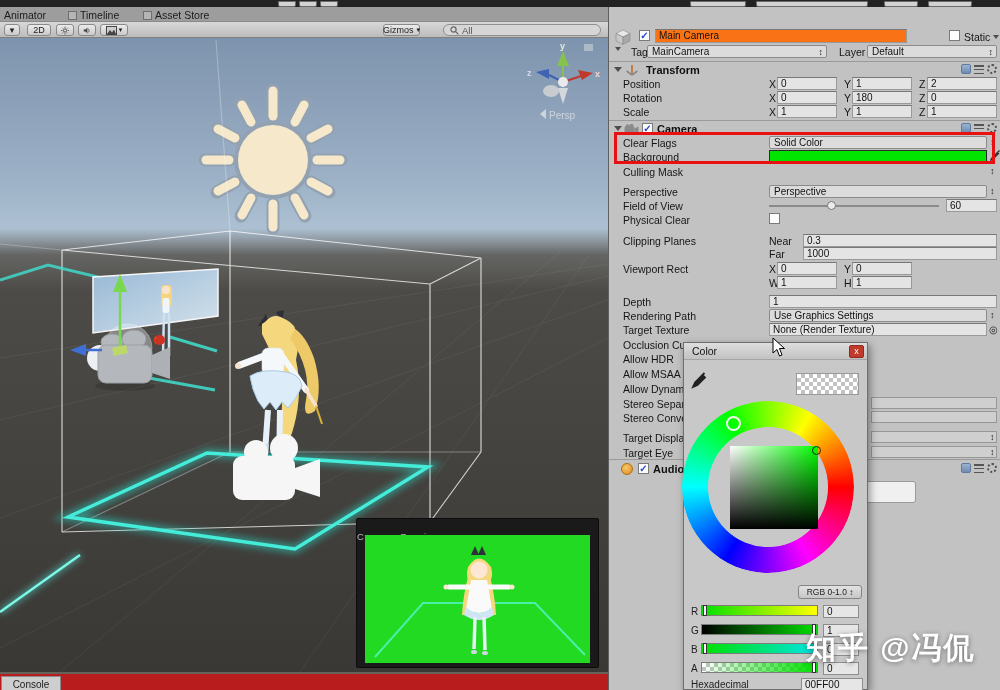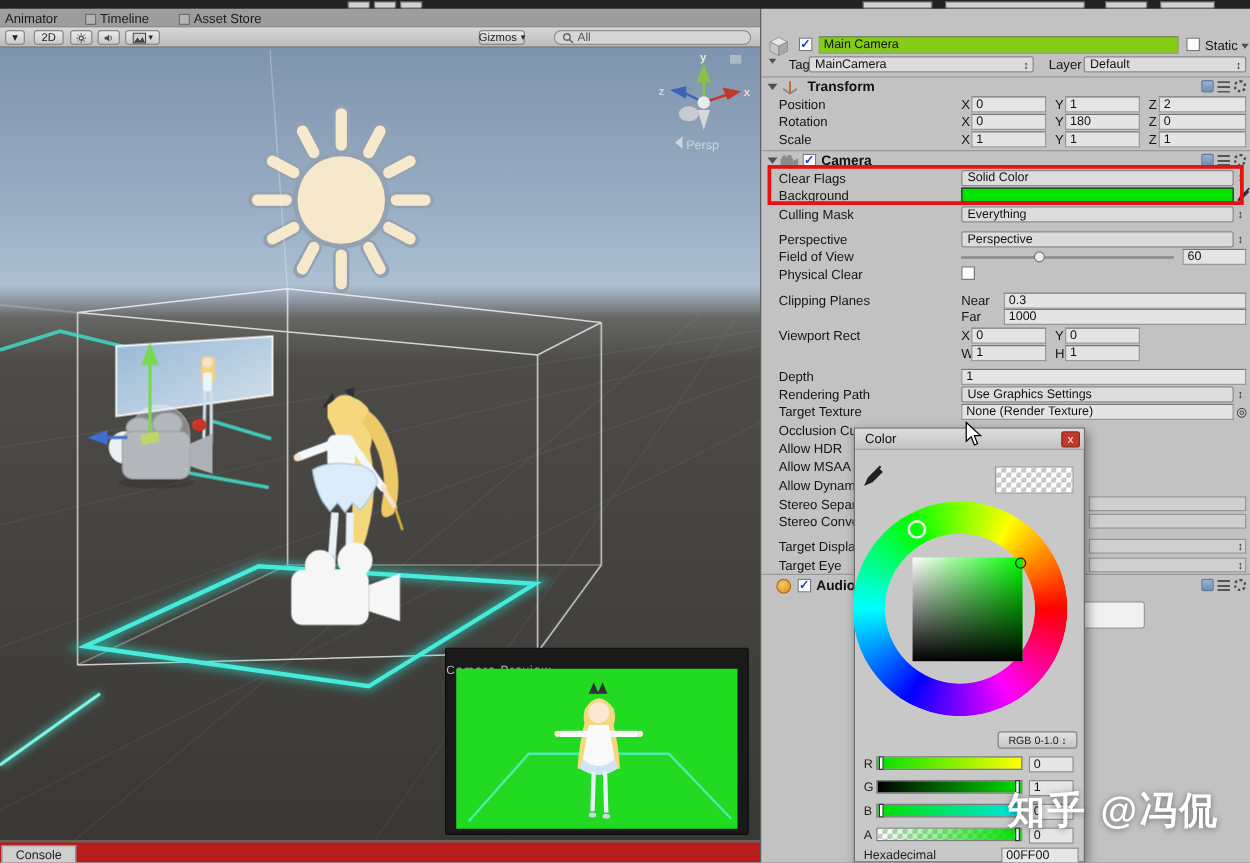--- a/index.html
+++ b/index.html
@@ -353,21 +353,21 @@
 
 <div id="inspector" class="abs">
 
   <svg width="18" height="18" viewBox="0 0 18 18" style="position:absolute;left:5px;top:21px">
       <polygon points="9,2 16,5.5 9,9 2,5.5" fill="#e8e8e8" stroke="#888" stroke-width="0.6"></polygon>
       <polygon points="2,5.5 9,9 9,16.5 2,13" fill="#c8c8c8" stroke="#888" stroke-width="0.6"></polygon>
       <polygon points="16,5.5 9,9 9,16.5 16,13" fill="#a8a8a8" stroke="#888" stroke-width="0.6"></polygon>
     </svg>
   <div class="fold" style="left:6px;top:40px;border-left-width:3px;border-right-width:3px;border-top-width:4px"></div>
   <div class="chk" style="left:30px;top:23px"><span>✓</span></div>
-  <div class="fld" style="left:46px;top:22px;width:288px;height:14px;background:#84cc16">Main Camera</div>
+  <div class="fld" style="left:46px;top:22px;width:252px;height:14px;background:#f97316">Main Camera</div>
   <div class="chk" style="left:340px;top:23px"></div>
   <span class="lbl" style="left:355px;top:24px">Static</span>
   <div class="fold" style="left:384px;top:28px;border-left-width:3px;border-right-width:3px;border-top-width:4px"></div>
 
   <span class="lbl" style="left:22px;top:39px">Tag</span>
   <div class="dd" style="left:38px;top:38px;width:180px"><span>MainCamera</span><span class="ud" style="right:3px;top:1px">↕</span></div>
   <span class="lbl" style="left:230px;top:39px">Layer</span>
   <div class="dd" style="left:258px;top:38px;width:130px"><span>Default</span><span class="ud" style="right:3px;top:1px">↕</span></div>
 
   <div class="sep" style="top:54px"></div>
@@ -430,21 +430,20 @@
   <div class="dd" style="left:160px;top:129px;width:218px"><span>Solid Color</span></div>
   <span class="ud" style="left:381px;top:130px">↕</span>
 
   <span class="lbl" style="left:14px;top:144px">Background</span>
   <div style="position:absolute;left:160px;top:143px;width:218px;height:12px;background:#00e400;border:1px solid #2a2a2a"></div>
   <svg width="12" height="13" viewBox="0 0 12 13" style="position:absolute;left:380px;top:142px">
       <path d="M10.5 1.5 L7.5 4.5 M8.5 3.5 L3 9 L1.5 11.5 L4 10 L9.5 4.5 Z" stroke="#333" stroke-width="1.4" fill="#333"></path>
     </svg>
 
   <span class="lbl" style="left:14px;top:159px">Culling Mask</span>
-  <div class="dd" style="left:160px;top:158px;width:218px"><span>Everything</span></div>
   <span class="ud" style="left:381px;top:159px">↕</span>
 
   <span class="lbl" style="left:14px;top:179px">Perspective</span>
   <div class="dd" style="left:160px;top:178px;width:218px"><span>Perspective</span></div>
   <span class="ud" style="left:381px;top:179px">↕</span>
 
   <span class="lbl" style="left:14px;top:193px">Field of View</span>
   <div style="position:absolute;left:160px;top:198px;width:170px;height:2px;background:#8a8a8a"></div>
   <div style="position:absolute;left:218px;top:194px;width:9px;height:9px;border-radius:50%;background:#ececec;border:1px solid #777"></div>
   <div class="fld" style="left:337px;top:192px;width:51px">60</div>

